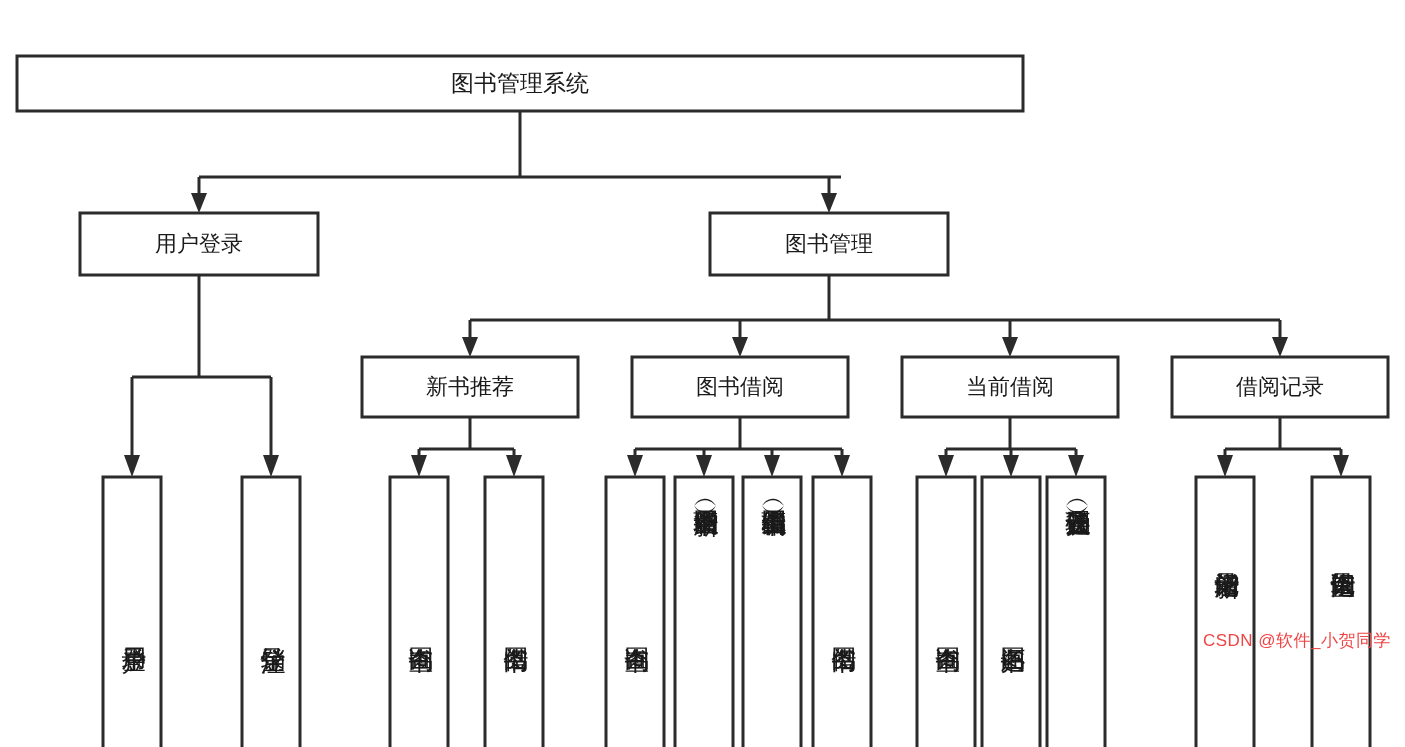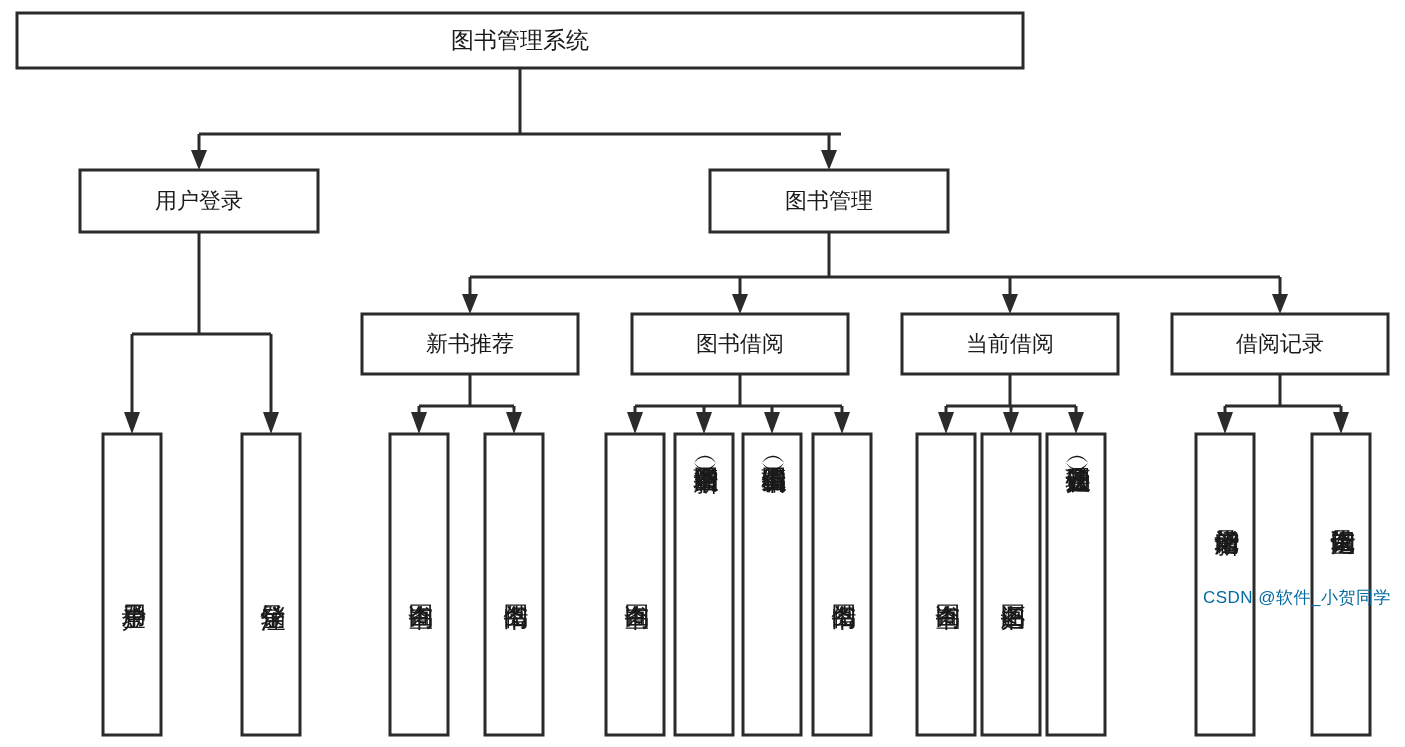--- a/index.html
+++ b/index.html
@@ -1,41 +1,41 @@
 <!DOCTYPE html>
 <html><head>
 <meta charset="utf-8">
 <style>
   html,body{margin:0;padding:0;background:#ffffff;}
   body{
     width:1405px;height:747px;
     font-family:"Liberation Sans","DejaVu Sans",sans-serif;
     overflow:hidden;
   }
-  #diagram-root{position:relative;width:1405px;height:615px;background:#fff;}
+  #diagram-root{position:relative;width:1405px;height:615px;background:#fff;margin-top:43px;}
   svg.flow{position:absolute;left:0;top:0;width:1405px;height:747px;}
   .node-rect{fill:#ffffff;stroke:#2b2b2b;stroke-width:3;}
   .conn{stroke:#2b2b2b;stroke-width:3;fill:none;stroke-linecap:butt;}
   .arrow-head{fill:#2b2b2b;stroke:none;}
   .node-label{
     font-family:"Liberation Sans","DejaVu Sans",sans-serif;
     fill:#1a1a1a;
     text-anchor:middle;
     dominant-baseline:middle;
   }
   .lvl0-label{font-size:23px;}
   .lvl1-label{font-size:22px;}
   .lvl2-label{font-size:22px;}
   .leaf-label{font-size:25px;}
   .watermark{
     position:absolute;
     right:14px;bottom:6px;
     font-family:"Liberation Sans","DejaVu Sans",sans-serif;
     font-size:17px;
-    color:#0369a1;
+    color:#ef4444;
     letter-spacing:.5px;
     white-space:nowrap;
     user-select:none;
   }
 </style>
 </head>
 <body>
 
 <div id="diagram-root">
 

